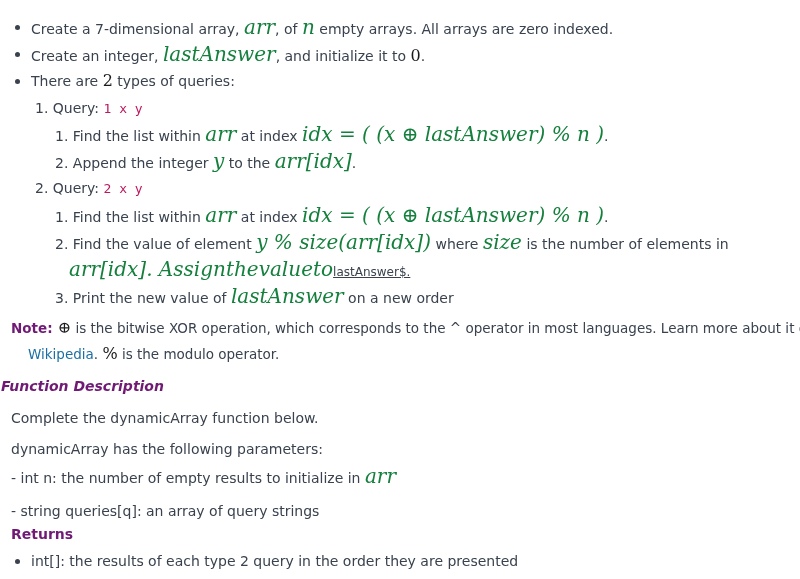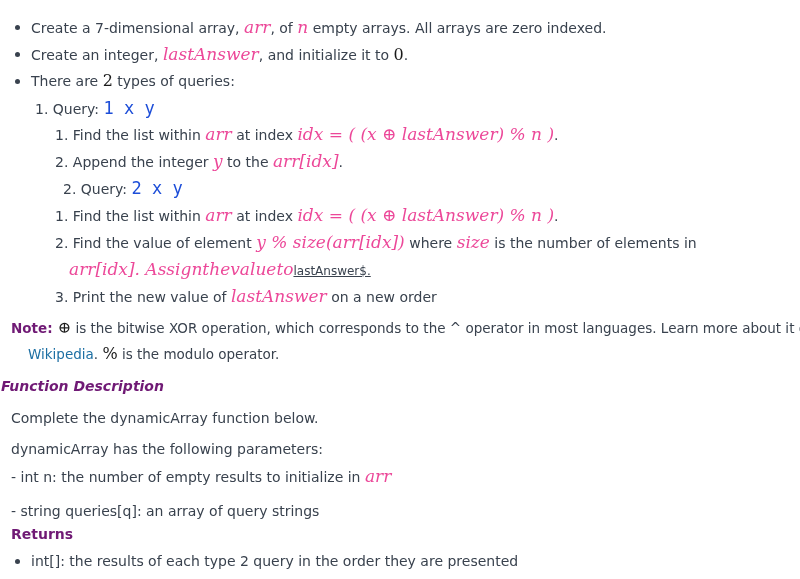--- a/index.html
+++ b/index.html
@@ -1,23 +1,23 @@
 <!DOCTYPE html>
 <html><head>
   <meta charset="utf-8">
   <style>
     html, body { margin: 0; padding: 0; background: #ffffff; }
     body {
       width: 800px; height: 579px; overflow: hidden;
       font-family: "DejaVu Sans", "Liberation Sans", sans-serif;
       font-size: 14px; color: #39424e; position: relative;
     }
-    .m { font-family: "DejaVu Serif", "Liberation Serif", serif; font-style: italic; font-size: 17px; color: #ec4899; }
+    .m { font-family: "DejaVu Serif", "Liberation Serif", serif; font-style: italic; font-size: 20px; color: #15803d; }
     .mn { font-family: "DejaVu Serif", "Liberation Serif", serif; font-style: normal; font-size: 16px; color: #1a1a1a; }
-    .code { font-family: "DejaVu Sans Mono", "Liberation Mono", monospace; font-size: 17px; color: #1d4ed8; }
+    .code { font-family: "DejaVu Sans Mono", "Liberation Mono", monospace; font-size: 13px; color: #be185d; }
     .line { position: absolute; white-space: nowrap; line-height: 20px; }
     .bullet::before {
       content: ""; position: absolute; left: -16px; top: 8px;
       width: 5px; height: 5px; border-radius: 50%; background: #39424e;
     }
     .bold { font-weight: bold; color: #701a75; }
     a.link { color: #1c6fa3; text-decoration: none; }
   </style>
 </head>
 <body>
@@ -35,21 +35,21 @@
 <div class="line" style="left:35px; top:98px;">
   <span>1. Query: </span><span class="code">1 x y</span>
 </div>
 <div class="line" style="left:55px; top:124px;">
   <span>1. </span><span>Find the list within </span><span class="m">arr</span><span> at index </span><span class="m">idx = ( (x ⊕ lastAnswer) % n )</span><span>.</span>
 </div>
 <div class="line" style="left:55px; top:151px;">
   <span>2. </span><span>Append the integer </span><span class="m">y</span><span> to the </span><span class="m">arr[idx]</span><span>.</span>
 </div>
 
-<div class="line" style="left:35px; top:178px;margin-left:28px;">
+<div class="line" style="left:35px; top:178px;">
   <span>2. Query: </span><span class="code">2 x y</span>
 </div>
 <div class="line" style="left:55px; top:205px;">
   <span>1. </span><span>Find the list within </span><span class="m">arr</span><span> at index </span><span class="m">idx = ( (x ⊕ lastAnswer) % n )</span><span>.</span>
 </div>
 <div class="line" style="left:55px; top:232px;">
   <span>2. </span><span>Find the value of element </span><span class="m">y % size(arr[idx])</span><span> where </span><span class="m">size</span><span> is the number of elements in</span>
 </div>
 <div class="line" style="left:69px; top:259px;">
   <span class="m">arr[idx]. Assignthevalueto</span><span style="font-size:12px;text-decoration:underline;">lastAnswer$.</span>

